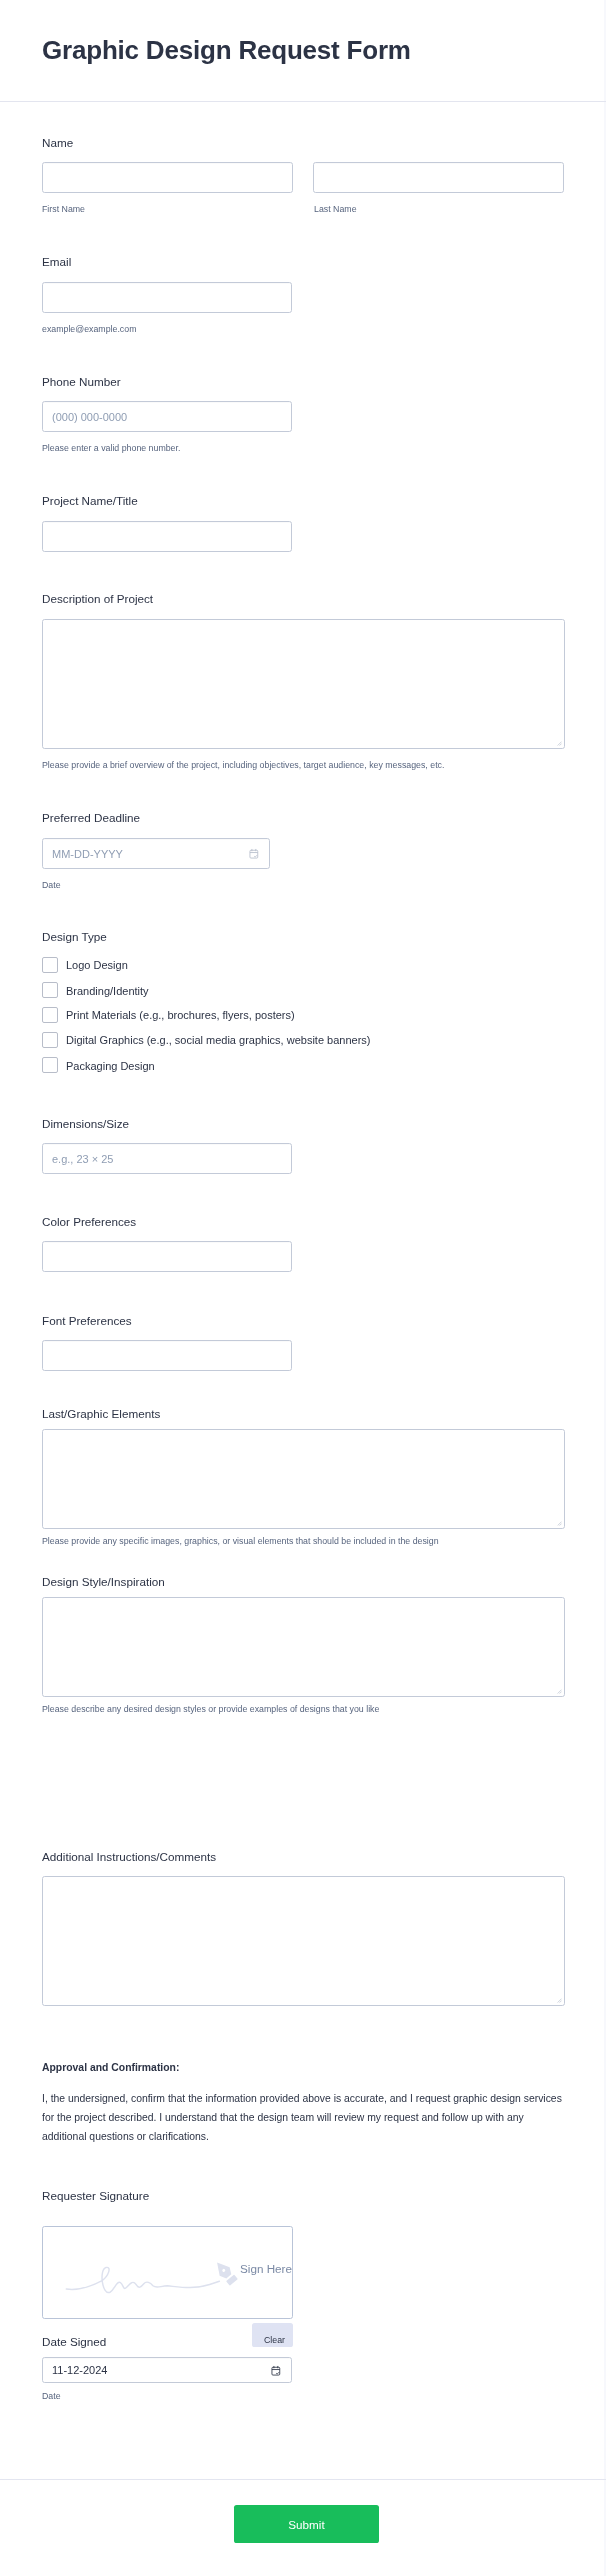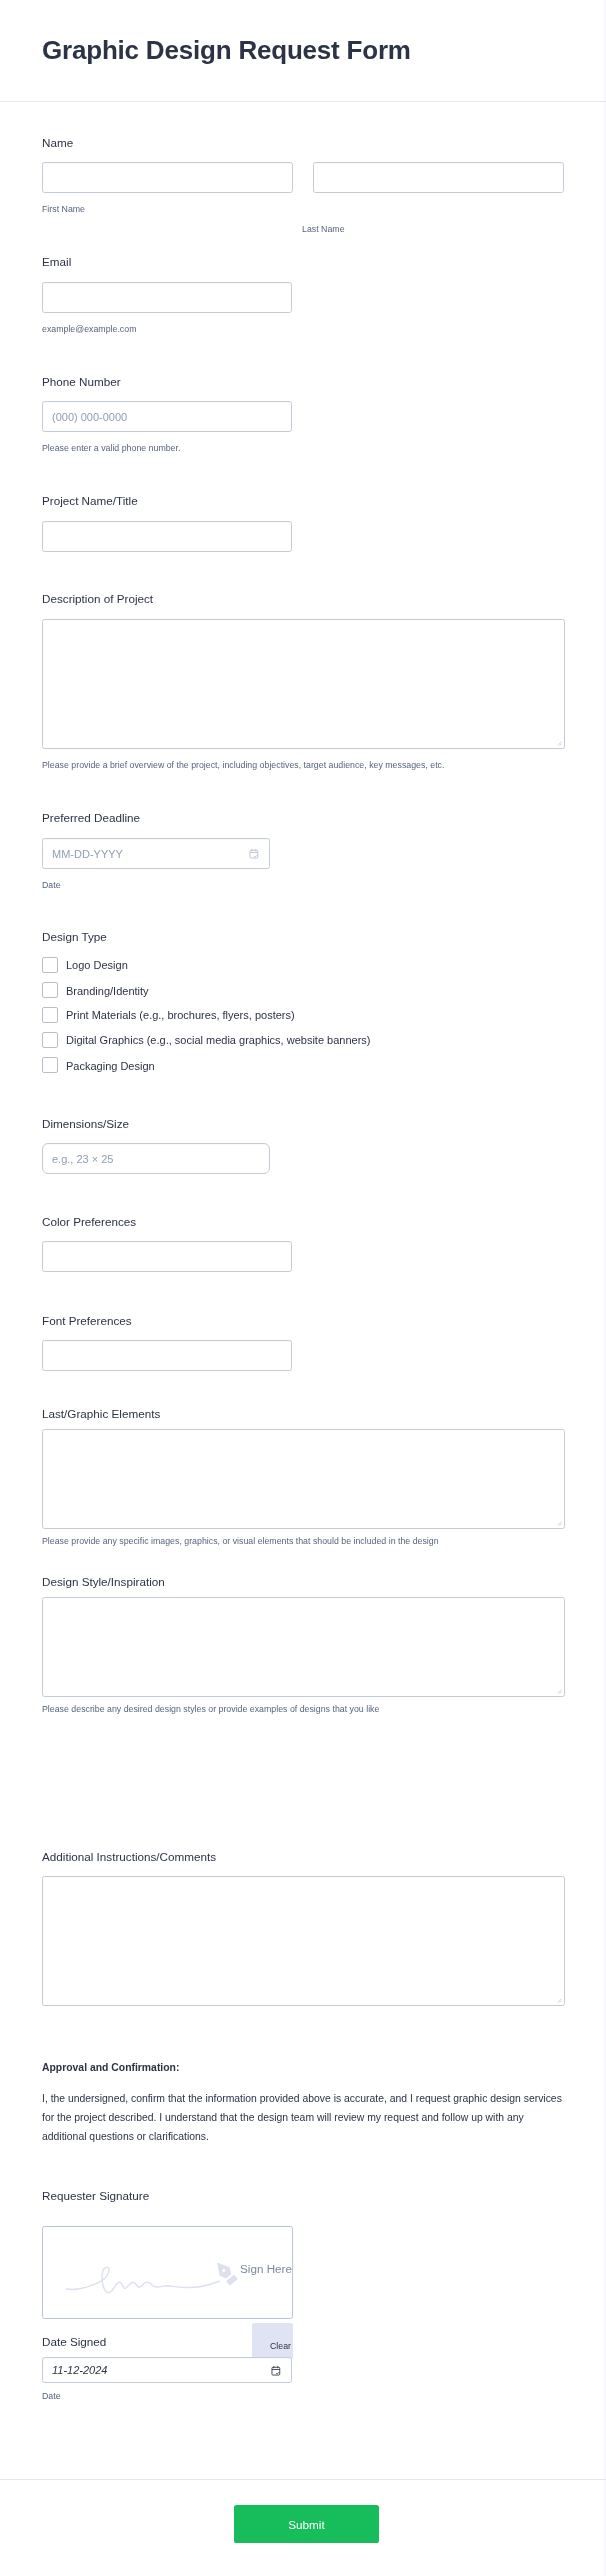--- a/index.html
+++ b/index.html
@@ -20,21 +20,21 @@
   .sub { left: 42px; font-size: 8.8px; line-height: 10.4px; color: #57647e; }
   .input {
     box-sizing: border-box; border: 0.7px solid #c3cad8; border-radius: 2.6px;
     background: #fff; height: 31px;
     box-shadow: inset 0 0.7px 0.7px rgba(0,0,0,0.03);
   }
   .input .ph, .input .val {
     position: absolute; left: 9px; top: 0; line-height: 30px; font-size: 11px;
   }
   .input .ph { color: #8f9db3; }
-  .input .val { color: #2c3345; font-style: italic; }
+  .input .val { color: #2c3345; }
   .cal-icon { position: absolute; right: 9px; top: 9px; width: 11.7px; height: 11.7px; }
   .textarea {
     box-sizing: border-box; border: 0.7px solid #c3cad8; border-radius: 2.6px; background: #fff;
   }
   .resize { position: absolute; right: 2px; bottom: 2px; width: 5.2px; height: 5.2px; }
   .cb {
     box-sizing: border-box; width: 15.7px; height: 15.7px; border: 0.7px solid #b8bdc9;
     border-radius: 2px; background: #fff; left: 42px;
   }
   .cb-label { left: 66px; font-size: 11px; line-height: 14.4px; color: #2c3345; }
@@ -42,41 +42,41 @@
   .approval-text { left: 42px; width: 522px; font-size: 10.4px; line-height: 19px; color: #2c3345; }
   .sigpad {
     box-sizing: border-box; border: 0.7px solid #b9c4d8; border-radius: 2.6px; background: #fff;
   }
   .sign-here {
     position: absolute; left: 0; right: 0; top: 35px; text-align: right;
     font-size: 11.7px; color: #7b8aa5;
   }
   .clear-btn {
     box-sizing: border-box; background: #dfe3f3; color: #2c3345; border: none; border-radius: 2.6px;
-    font-size: 8.8px; font-family: "Liberation Sans", sans-serif; padding: 18px; cursor: pointer;
+    font-size: 8.8px; font-family: "Liberation Sans", sans-serif; padding: 12px; cursor: pointer;
   }
   .submit-btn {
     background: #18bd5b; color: #fff; border: none; border-radius: 2.6px;
     font-size: 11.7px; font-family: "Liberation Sans", sans-serif; cursor: pointer; padding: 0;
   }
   .right-edge { left: 604px; top: 0; width: 2.6px; height: 2576px; background: #f7f8fc; }
 </style>
 </head>
 <body>
 
 <div class="abs right-edge"></div>
 
 <h1 class="abs title">Graphic Design Request Form</h1>
 <div class="abs divider" style="top:101px;"></div>
 
 <div class="abs label" style="top:136px;">Name</div>
 <div class="abs input" style="left:42px; top:162px; width:251px;"></div>
 <div class="abs sub" style="top:204px;">First Name</div>
 <div class="abs input" style="left:313px; top:162px; width:251px;"></div>
-<div class="abs sub" style="left:302px; top:204px;margin-top:20px;">Last Name</div>
+<div class="abs sub" style="left:314px; top:204px;">Last Name</div>
 
 <div class="abs label" style="top:255px;">Email</div>
 <div class="abs input" style="left:42px; top:282px; width:250px;"></div>
 <div class="abs sub" style="top:324px;">example@example.com</div>
 
 <div class="abs label" style="top:375px;">Phone Number</div>
 <div class="abs input" style="left:42px; top:401px; width:250px;">
   <span class="ph">(000) 000-0000</span>
 </div>
 <div class="abs sub" style="top:443px;">Please enter a valid phone number.</div>
@@ -111,21 +111,21 @@
 <div class="abs cb" style="top:982px;"></div>
 <div class="abs cb-label" style="top:984px;">Branding/Identity</div>
 <div class="abs cb" style="top:1007px;"></div>
 <div class="abs cb-label" style="top:1008px;">Print Materials (e.g., brochures, flyers, posters)</div>
 <div class="abs cb" style="top:1032px;"></div>
 <div class="abs cb-label" style="top:1033px;">Digital Graphics (e.g., social media graphics, website banners)</div>
 <div class="abs cb" style="top:1057px;"></div>
 <div class="abs cb-label" style="top:1059px;">Packaging Design</div>
 
 <div class="abs label" style="top:1117px;">Dimensions/Size</div>
-<div class="abs input" style="left:42px; top:1143px; width:228px;border-radius:6px;">
+<div class="abs input" style="left:42px; top:1143px; width:250px;">
   <span class="ph">e.g., 23 × 25</span>
 </div>
 
 <div class="abs label" style="top:1215px;">Color Preferences</div>
 <div class="abs input" style="left:42px; top:1241px; width:250px;"></div>
 
 <div class="abs label" style="top:1314px;">Font Preferences</div>
 <div class="abs input" style="left:42px; top:1340px; width:250px;"></div>
 
 <div class="abs label" style="top:1407px;">Last/Graphic Elements</div>

